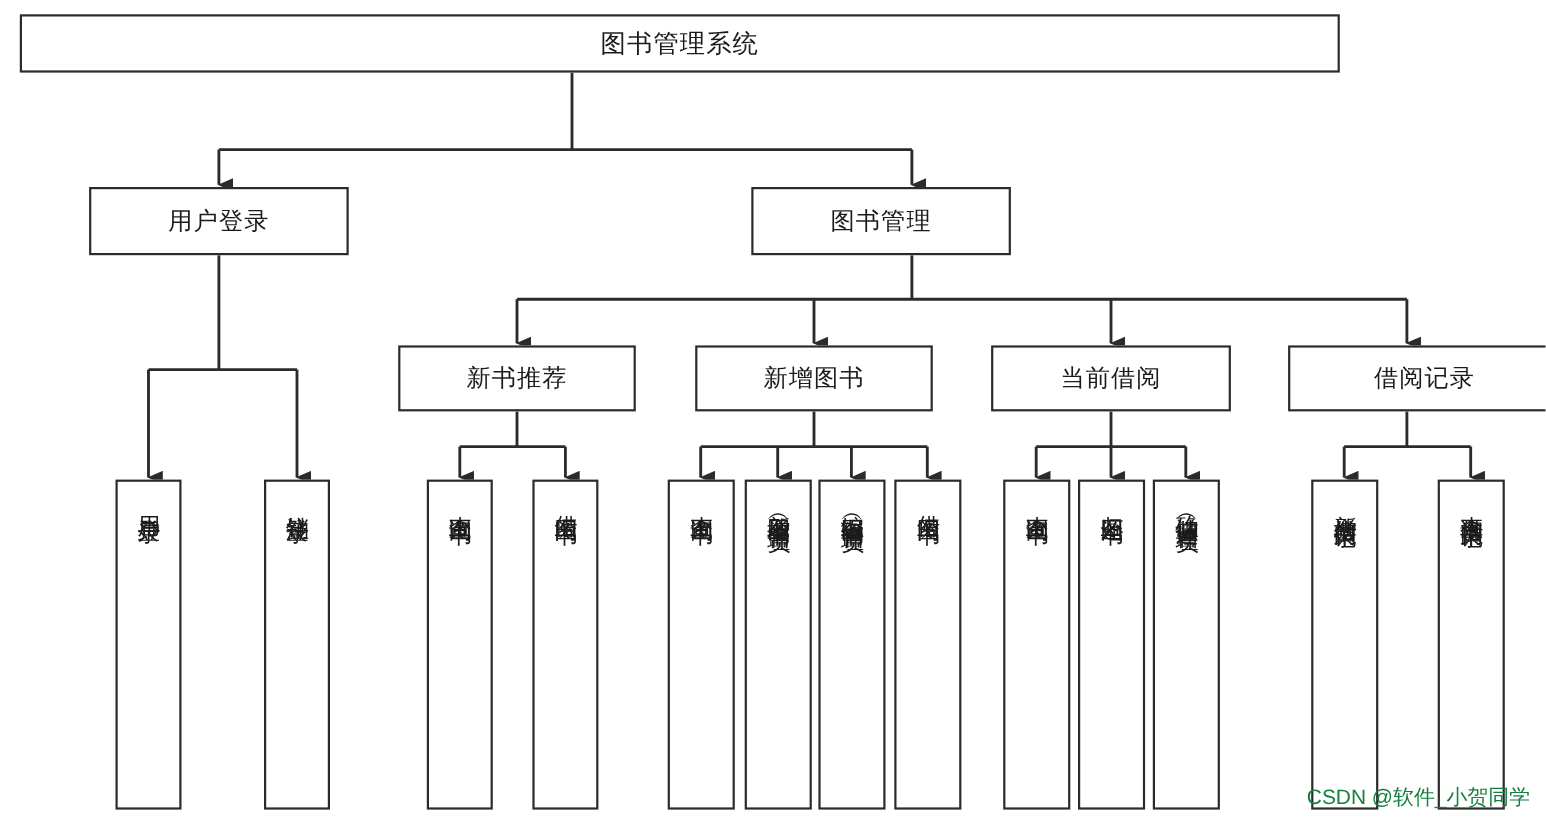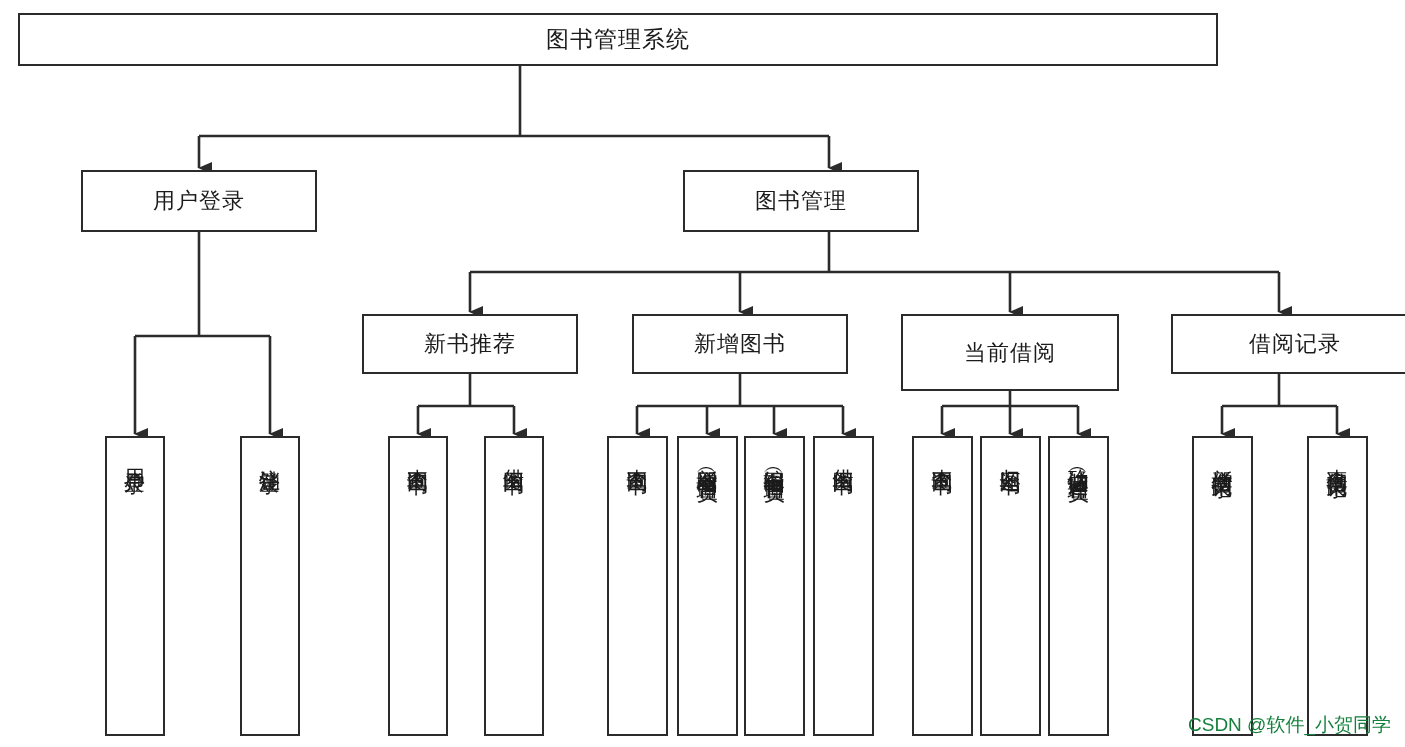--- a/index.html
+++ b/index.html
@@ -118,21 +118,21 @@
   <div class="node h-node" style="left:683px;top:170px;width:236px;height:62px;">
     <span class="lbl">图书管理</span>
   </div>
 
   <div class="node h-node" style="left:362px;top:314px;width:216px;height:60px;">
     <span class="lbl">新书推荐</span>
   </div>
   <div class="node h-node" style="left:632px;top:314px;width:216px;height:60px;">
     <span class="lbl">新增图书</span>
   </div>
-  <div class="node h-node" style="left:901px;top:314px;width:218px;height:77px;justify-content:center;">
+  <div class="node h-node" style="left:901px;top:314px;width:218px;height:60px;justify-content:center;">
     <span class="lbl">当前借阅</span>
   </div>
   <div class="node h-node" style="left:1171px;top:314px;width:248px;height:60px;">
     <span class="lbl">借阅记录</span>
   </div>
 
   <div class="node v-node" style="left:105px;top:436px;width:60px;height:300px;">
     <span class="lbl">用户登录</span>
   </div>
   <div class="node v-node" style="left:240px;top:436px;width:60px;height:300px;">

